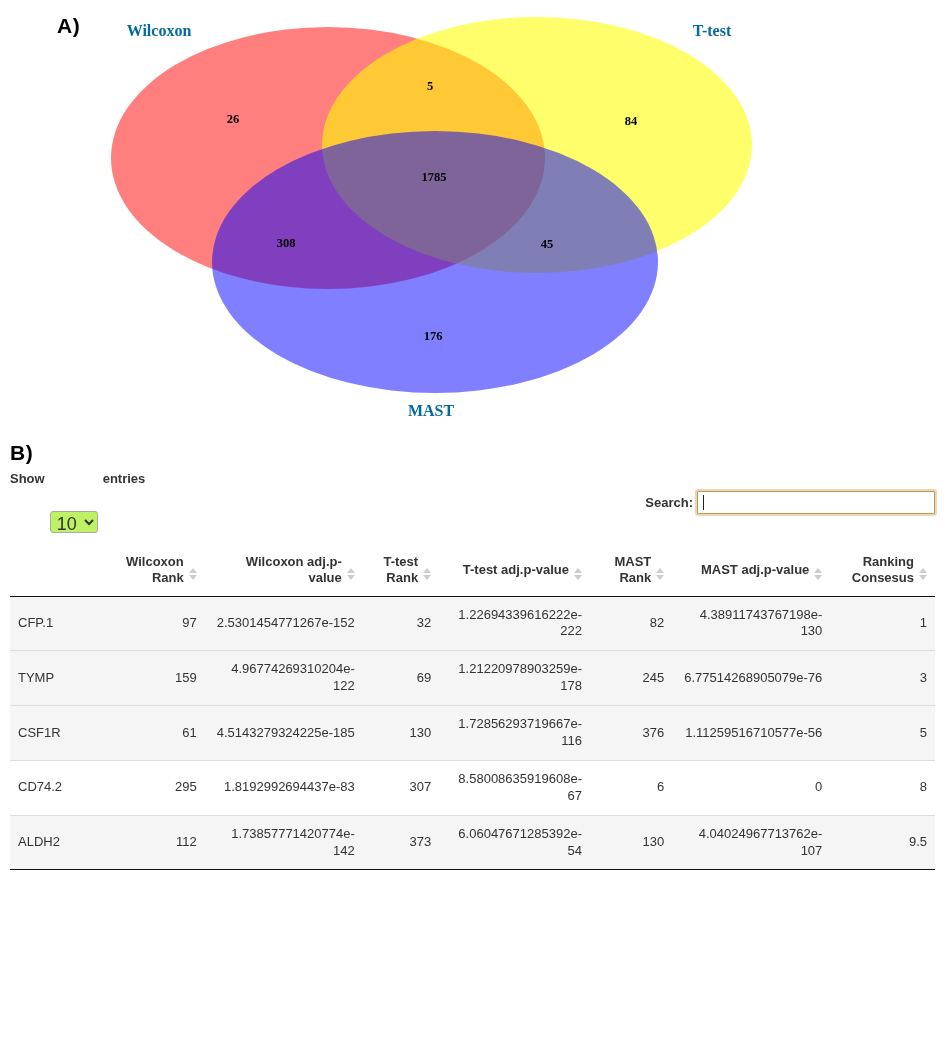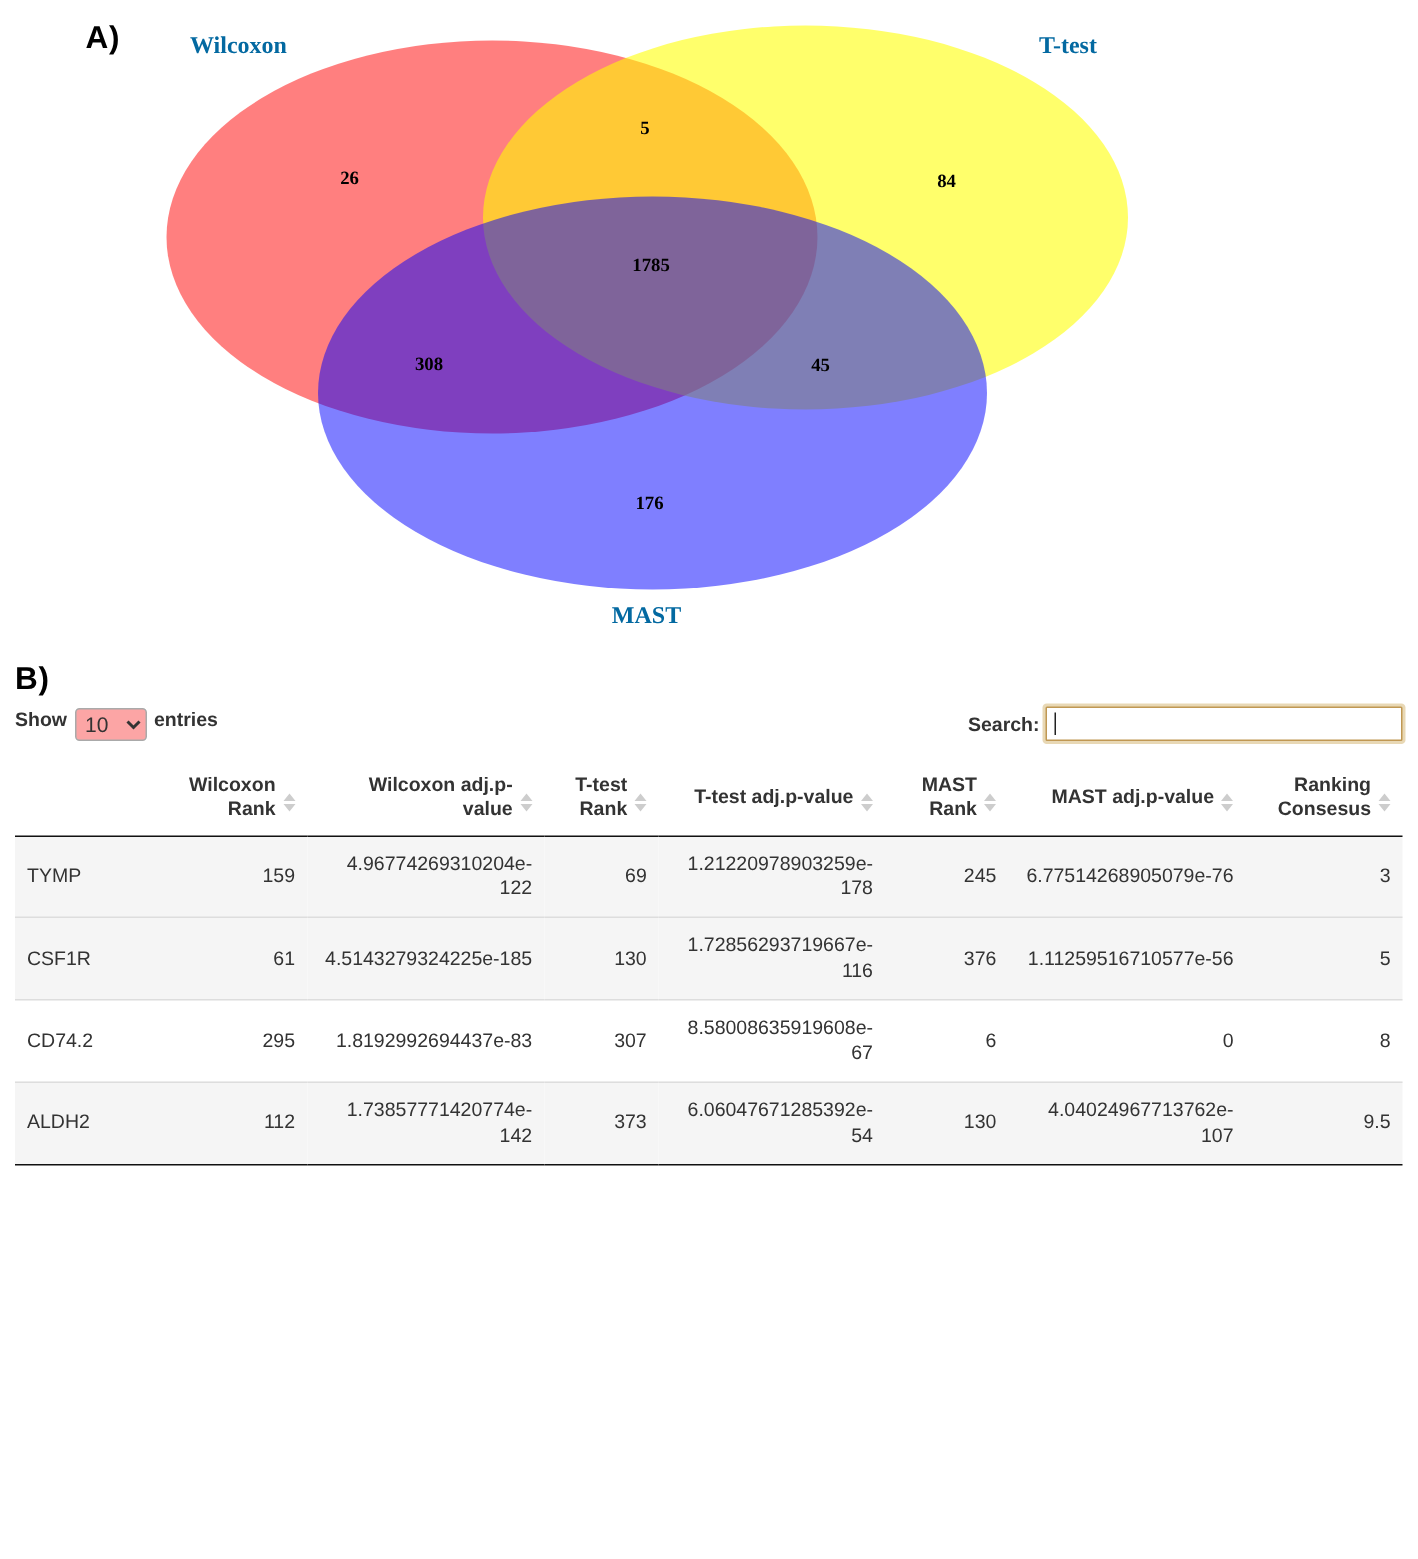--- a/index.html
+++ b/index.html
@@ -40,23 +40,24 @@
   
   .table-panel { position: absolute; top: 441px; left: 0; width: 945px; }
   .panel-b-label { position: relative; left: 10px; font-weight: bold; font-size: 21px; color: #000; }
 
   .controls-row {
     display: flex; justify-content: space-between; align-items: center;
     padding: 6px 10px 8px 10px; font-size: 13px;
   }
   .length-control { font-weight: bold; color: #333; display: flex; align-items: flex-start; gap: 5px; }
   .length-select {
-    font-size: 14px; padding: 1px 2px; width: 48px; height: 22px;
-    border: 1px solid #aaa; border-radius: 3px; background: #fca5a5; color: #333;
+    font-size: 18px; padding: 1px 2px; width: 48px; height: 22px;
+    border: 1px solid #aaa; border-radius: 3px; background: #bef264; color: #333;
     font-family: "Liberation Sans", sans-serif;
+    margin-top: 40px;
   }
   .search-control { font-weight: bold; color: #333; display: flex; align-items: center; gap: 4px; }
   .search-input-wrap { position: relative; }
   .search-input {
     width: 238px; height: 23px; border: 1px solid #c09853; border-radius: 1px;
     box-shadow: 0 0 0 2px rgba(204, 168, 90, 0.45);
     outline: none; padding: 2px 5px; font-size: 13px;
     font-family: "Liberation Sans", sans-serif;
   }
   .text-caret {
@@ -224,20 +225,30 @@
           <span class="sort-icon">
                 <span class="tri-up"></span>
                 <span class="tri-down"></span>
               </span>
             </span>
         </th>
       </tr>
     </thead>
     <tbody>
         <tr class="odd">
+      <td>CFP.1</td>
+      <td>97</td>
+      <td>2.5301454771267e-152</td>
+      <td>32</td>
+      <td>1.22694339616222e-222</td>
+      <td>82</td>
+      <td>4.38911743767198e-130</td>
+      <td>1</td>
+    </tr>
+        <tr class="odd">
       <td>TYMP</td>
       <td>159</td>
       <td>4.96774269310204e-122</td>
       <td>69</td>
       <td>1.21220978903259e-178</td>
       <td>245</td>
       <td>6.77514268905079e-76</td>
       <td>3</td>
     </tr>
         <tr class="odd">

